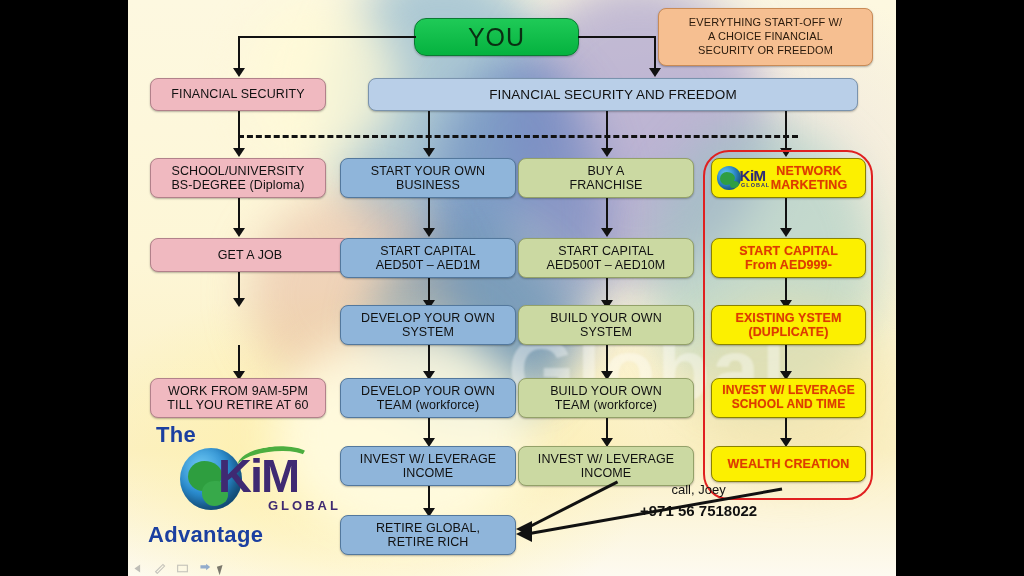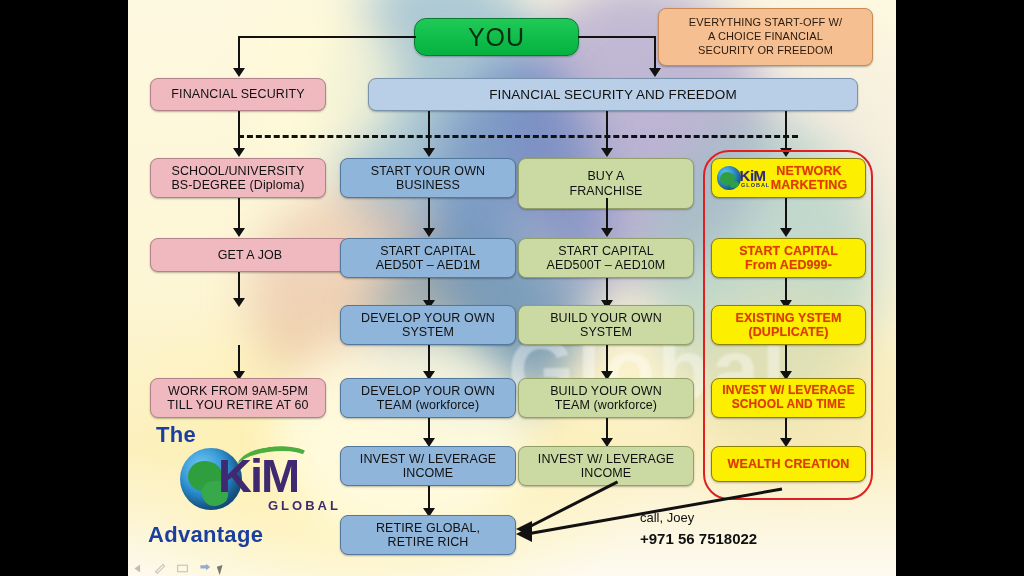--- a/index.html
+++ b/index.html
@@ -256,21 +256,21 @@
 
     <div class="box blue2" style="left:212px; top:446px; width:176px; height:40px;">
       <span>
         <span>INVEST W/ LEVERAGE</span>
         <span>INCOME</span>
       </span>
     </div>
     <div class="vline" style="left:300px; top:486px; height:28px;"></div>
     <div class="arrowhead" style="left:295px; top:508px;"></div>
 
-    <div class="box green" style="left:390px; top:158px; width:176px; height:51px;">
+    <div class="box green" style="left:390px; top:158px; width:176px; height:40px;">
       <span>
         <span>BUY A</span>
         <span>FRANCHISE</span>
       </span>
     </div>
     <div class="vline" style="left:478px; top:198px; height:36px;"></div>
     <div class="arrowhead" style="left:473px; top:228px;"></div>
 
     <div class="box green" style="left:390px; top:238px; width:176px; height:40px;">
       <span>
@@ -374,21 +374,21 @@
       <div class="advtxt" style="position:absolute; left:8px; top:0;">The</div>
       <div class="biglogo">
         <div class="bigglobe"></div>
         <div class="swoosh"></div>
         <div class="bigkim"><span>KiM</span></div>
         <div class="bigglobal">GLOBAL</div>
       </div>
       <div class="advtxt" style="position:absolute; left:0px; top:100px;">Advantage</div>
     </div>
 
-    <div class="calltext" style="left:512px; top:508px;">
+    <div class="calltext" style="left:512px; top:480px;text-align:center;">
       <div>call, Joey</div>
       <div><b>+971 56 7518022</b></div>
     </div>
 
     <div class="toolbar">
       <svg class="tbicon" viewBox="0 0 16 12">
         <path d="M10 1 L3 6 L10 11 Z" fill="#8e8e8e"></path>
       </svg>
       <svg class="tbicon" viewBox="0 0 16 12">
         <path d="M2 10 L11 1 L13 3 L4 12 Z" fill="none" stroke="#9a9a9a" stroke-width="1.4"></path>

